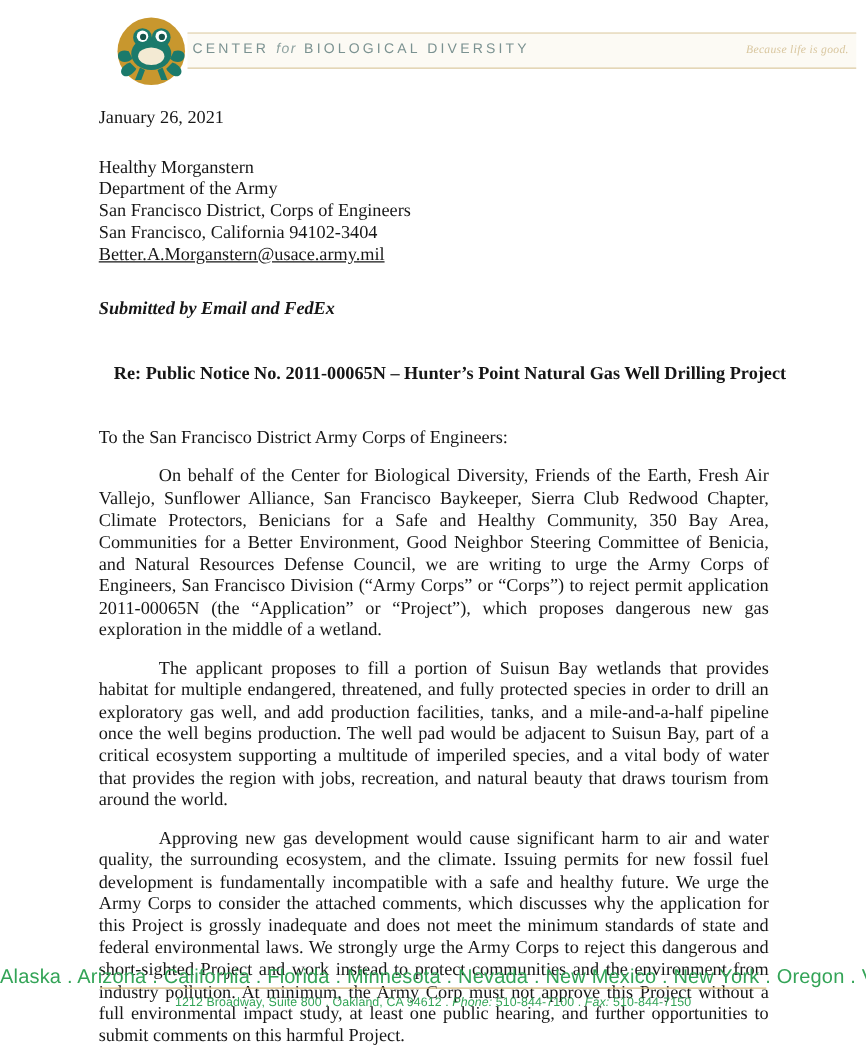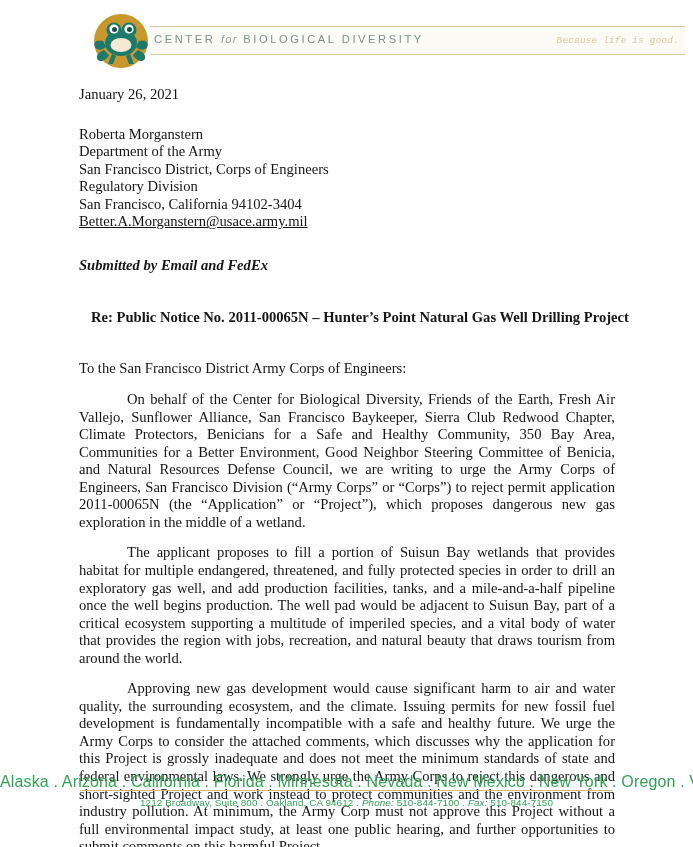--- a/index.html
+++ b/index.html
@@ -74,21 +74,21 @@
     font-style: italic;
     letter-spacing: 1.2px;
     color: #8fa3a1;
     margin-top: 38px;
   }
 
   .tagline {
     position: absolute;
     right: 14px;
     top: 35px;
-    font-family: Liberation Mono, monospace;
+    font-family: Liberation Serif, serif;
     font-style: italic;
     font-size: 9.3px;
     letter-spacing: 0.25px;
     color: #d9c7a0;
     white-space: nowrap;
     line-height: 11px;
   }
 
   
   .body-wrap {
@@ -221,24 +221,23 @@
     </div>
 
     <div class="tagline">Because life is good.</div>
   </div>
 
   <div class="body-wrap">
 
     <div class="date">January 26, 2021</div>
 
     <div class="addr">
-      <div>Roberta Morganstern</div>
+      <div>Healthy Morganstern</div>
       <div>Department of the Army</div>
       <div>San Francisco District, Corps of Engineers</div>
-      <div>Regulatory Division</div>
       <div>San Francisco, California 94102-3404</div>
       <div class="email">Better.A.Morganstern@usace.army.mil</div>
     </div>
 
     <div class="submitted">Submitted by Email and FedEx</div>
 
     <div class="subject">Re: Public Notice No. 2011-00065N – Hunter’s Point Natural Gas Well Drilling Project</div>
 
     <div class="salutation">To the San Francisco District Army Corps of Engineers:</div>
 

